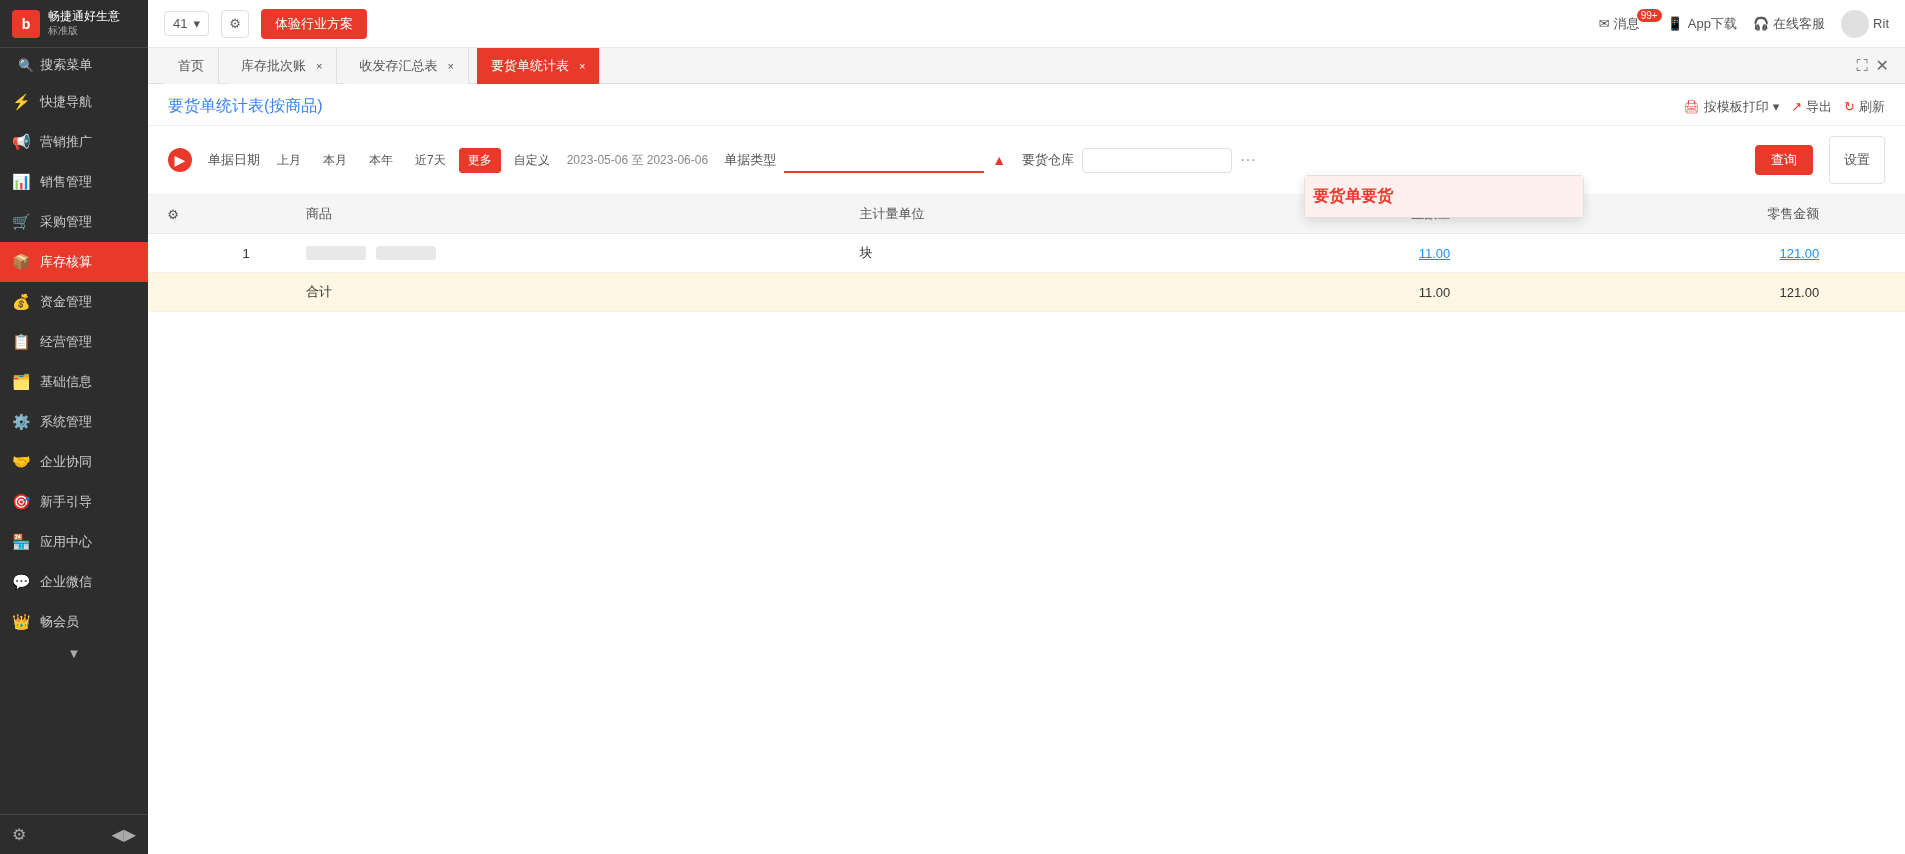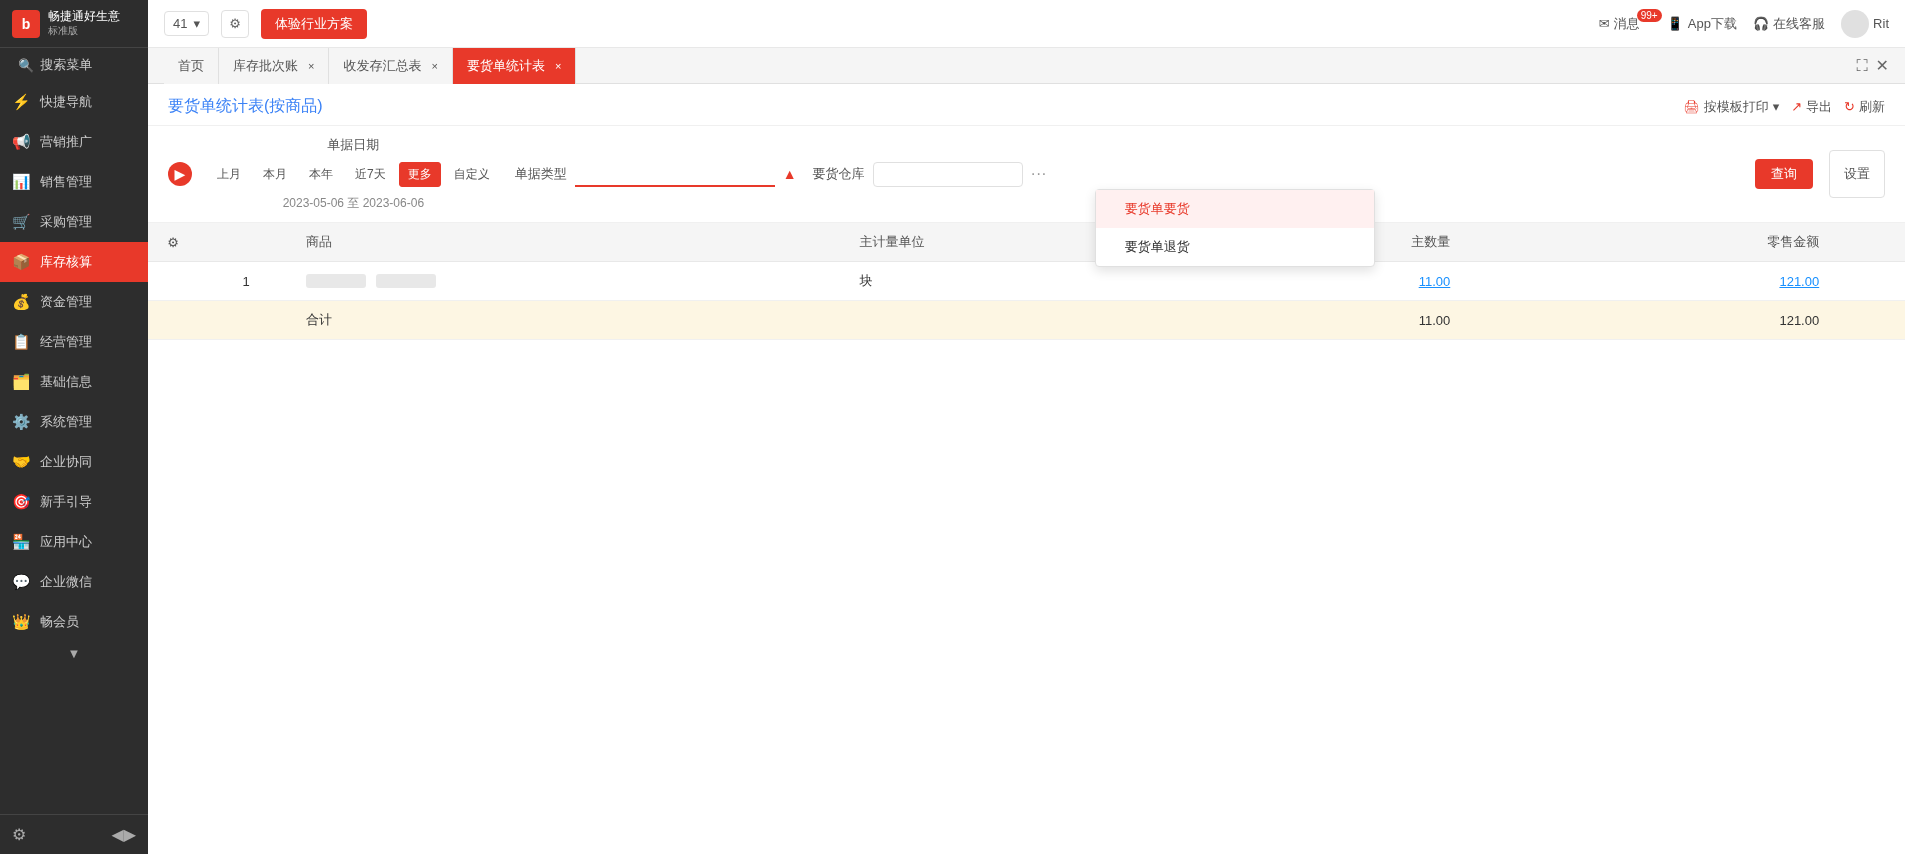--- a/index.html
+++ b/index.html
@@ -168,21 +168,21 @@
     }
 
     
     .tabbar {
       background: #f5f5f5;
       display: flex;
       align-items: center;
       padding: 0 16px;
       border-bottom: 1px solid #e0e0e0;
       height: 36px;
-      gap: 0;
+      gap: 8px;
     }
     .tab {
       display: flex;
       align-items: center;
       padding: 0 14px;
       height: 36px;
       cursor: pointer;
       font-size: 13px;
       color: #555;
       border-right: 1px solid #e0e0e0;
@@ -261,21 +261,20 @@
       align-items: center;
       justify-content: center;
       cursor: pointer;
       font-size: 14px;
       flex-shrink: 0;
     }
     .filter-group {
       display: flex;
       align-items: center;
       gap: 8px;
-      flex-direction: column;
     }
     .filter-label {
       font-size: 13px;
       color: #555;
       white-space: nowrap;
     }
     .date-pills {
       display: flex;
       align-items: center;
       gap: 4px;
@@ -366,24 +365,25 @@
       top: calc(100% + 2px);
       left: 580px;
       width: 280px;
       background: #fff;
       border: 1px solid #e0e0e0;
       border-radius: 4px;
       box-shadow: 0 4px 12px rgba(0,0,0,0.12);
       z-index: 1000;
     }
     .dropdown-item {
-      padding: 10px 29px;
-      font-size: 13px;
+      padding: 10px 8px;
+      font-size: 16px;
       cursor: pointer;
       color: #333;
+      font-weight: bold;
     }
     .dropdown-item.selected { background: #fff0f0; color: #e8392a; }
 
     
     .table-container {
       padding: 0;
     }
     .data-table {
       width: 100%;
       border-collapse: collapse;
@@ -615,21 +615,20 @@
         <span class="date-range">2023-05-06 至 2023-06-06</span>
       </div>
 
       <div class="filter-type-group">
         <span class="filter-label">单据类型</span>
         <input class="filter-select" type="text" value="" style="">
         <span class="filter-chevron">▲</span>
 
         <div class="dropdown-overlay">
           <div class="dropdown-item selected">要货单要货</div>
-          <div class="dropdown-item">要货单退货</div>
         </div>
       </div>
 
       <div class="filter-warehouse-group">
         <span class="filter-label">要货仓库</span>
         <input class="filter-warehouse-input" type="text" value="" placeholder="" style="">
         <span class="filter-more-btn">···</span>
       </div>
 
       <button class="btn-query">查询</button>

